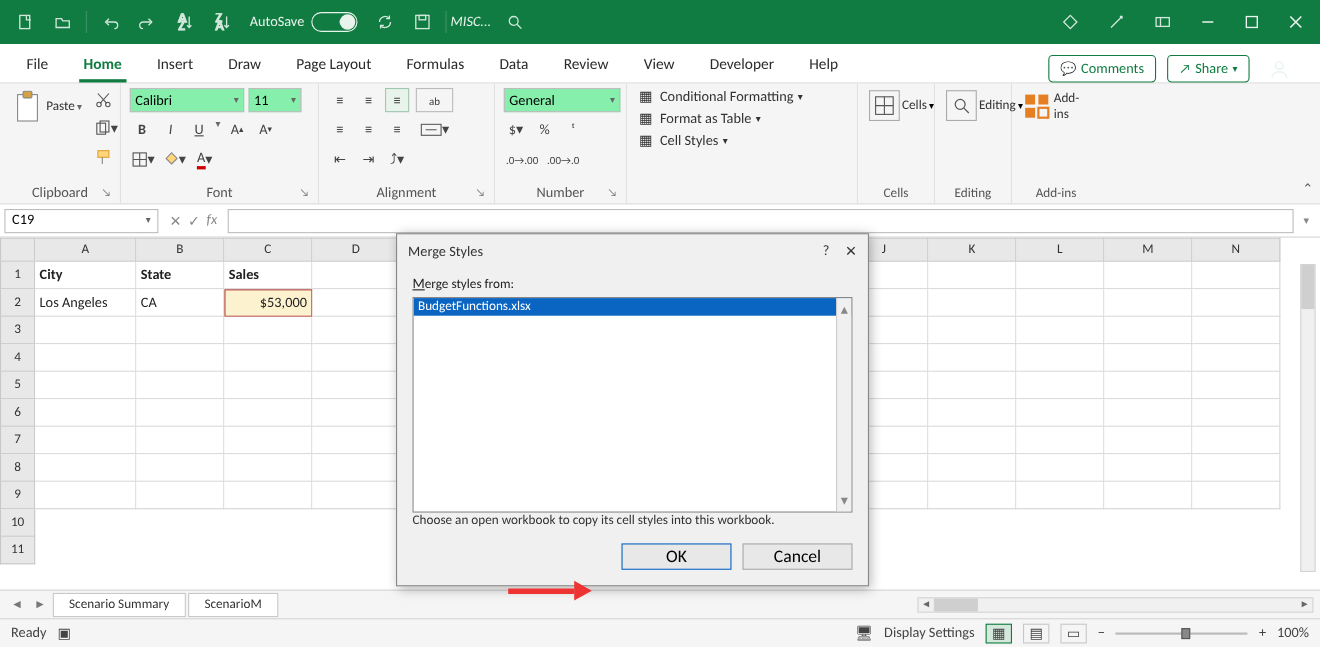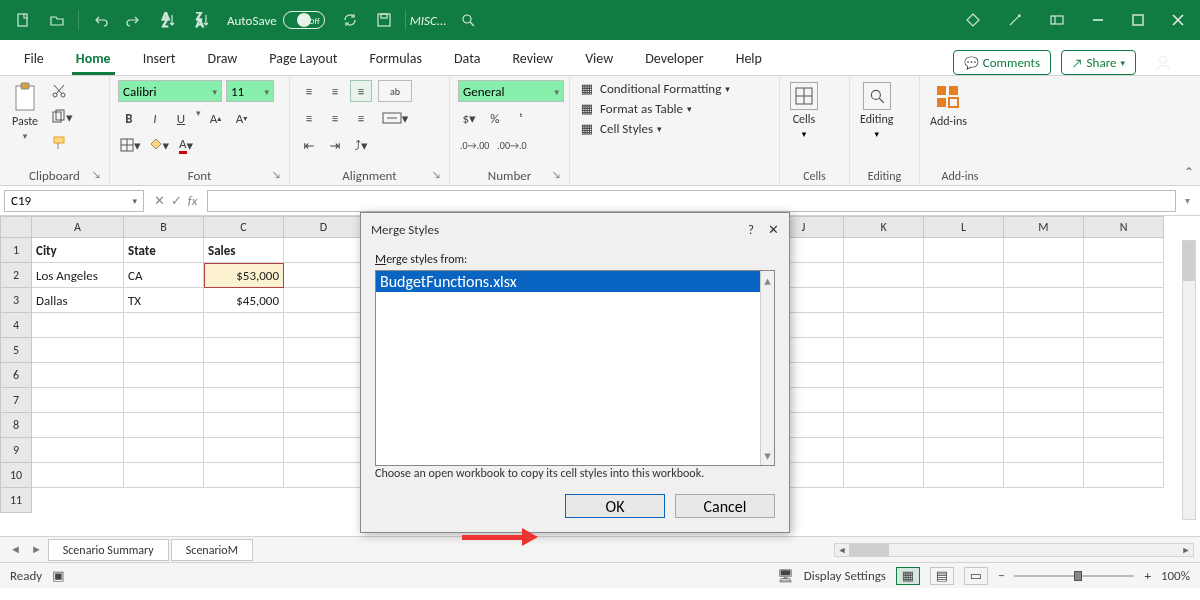--- a/index.html
+++ b/index.html
@@ -3,41 +3,41 @@
 <meta charset="utf-8">
 <style>
 *{box-sizing:border-box;margin:0;padding:0;font-family:"Segoe UI",Calibri,Arial,sans-serif;font-size:13px;}
 body{background:#fff;width:1200px;height:600px;overflow:hidden;position:relative;user-select:none;}
 
 .titlebar{background:#107c41;height:40px;display:flex;align-items:center;padding:0 6px;color:#e8f3ec;}
 .tb-ico{width:22px;height:22px;margin:0 6px;display:flex;align-items:center;justify-content:center;opacity:.9;}
 .tb-ico svg{stroke:#e8f3ec;fill:none;stroke-width:1.2;}
 .tb-sep{width:1px;height:20px;background:#3a9468;margin:0 4px;}
 .autosave{display:flex;align-items:center;gap:6px;margin:0 8px;font-size:12px;}
-.autosave .pill{width:42px;height:18px;border:1px solid #e8f3ec;border-radius:10px;display:flex;align-items:center;justify-content:center;position:relative;}
+.autosave .pill{width:42px;height:18px;border:1px solid #e8f3ec;border-radius:10px;display:flex;align-items:center;justify-content:flex-end;position:relative;}
 .autosave .pill .dot{width:14px;height:14px;border-radius:50%;background:#e8f3ec;margin:1px;}
 .autosave .pill .off{font-size:9px;position:absolute;right:4px;}
 .tb-title{font-size:13px;font-style:italic;}
 .tb-search{margin:0 auto 0 10px;}
 .tb-right{display:flex;align-items:center;gap:8px;margin-left:auto;}
 .win-btn{width:32px;height:24px;display:flex;align-items:center;justify-content:center;}
 
 .ribtabs{height:36px;background:#fff;border-bottom:1px solid #d4d4d4;display:flex;align-items:flex-end;padding:0 20px;gap:24px;}
 .ribtabs .tab{padding:0 4px 8px;color:#2b2b2b;font-size:14px;cursor:pointer;}
 .ribtabs .tab.active{color:#107c41;font-weight:600;border-bottom:3px solid #107c41;padding-bottom:5px;}
 .ribtabs .btns{margin-left:auto;display:flex;gap:10px;align-items:center;}
 .pillbtn{border:1px solid #107c41;color:#107c41;border-radius:4px;padding:4px 10px;font-size:13px;display:flex;align-items:center;gap:4px;}
 .pillbtn .ico{font-size:12px;}
 
 .ribbon{background:#f5f5f5;border-bottom:1px solid #d4d4d4;height:110px;display:flex;position:relative;}
 .group{border-right:1px solid #e1e1e1;padding:4px 8px 2px;display:flex;flex-direction:column;}
 .group .gbody{flex:1;display:flex;align-items:flex-start;gap:6px;}
 .group .glabel{text-align:center;font-size:12px;color:#555;padding-top:2px;position:relative;}
 .group .glabel .launcher{position:absolute;right:0;top:2px;font-size:10px;color:#777;}
-.bigbtn{display:flex;flex-direction:column;align-items:center;gap:2px;padding:2px;}
+.bigbtn{display:flex;flex-direction:row;align-items:center;gap:2px;padding:2px;}
 .bigbtn .bi{width:30px;height:30px;display:flex;align-items:center;justify-content:center;}
 .bigbtn .bl{font-size:12px;color:#333;}
 .smcol{display:flex;flex-direction:column;gap:4px;align-items:flex-start;}
 .smrow{display:flex;gap:4px;}
 .smbtn{min-width:22px;height:22px;display:flex;align-items:center;justify-content:center;font-size:13px;color:#444;padding:0 2px;}
 .smbtn.sel{border:1px solid #a0c7b0;background:#e8f3ec;}
 .combo{height:22px;border:1px solid #bdbdbd;background:#86efac;display:flex;align-items:center;padding:0 4px;font-size:12px;}
 .combo .arrow{margin-left:auto;font-size:9px;color:#666;}
 .stylesrow{display:flex;flex-direction:column;gap:4px;}
 .styleln{display:flex;align-items:center;gap:4px;font-size:13px;color:#333;white-space:nowrap;}
@@ -84,21 +84,21 @@
 .zslider .track .knob{position:absolute;left:50%;top:-4px;width:8px;height:10px;background:#888;border:1px solid #555;}
 
 .dialog{position:absolute;left:360px;top:212px;width:430px;background:#f0f0f0;border:1px solid #888;box-shadow:2px 2px 10px rgba(0,0,0,.3);}
 .dlg-title{height:32px;display:flex;align-items:center;padding:0 10px;}
 .dlg-title .t{font-size:13px;color:#333;}
 .dlg-title .r{margin-left:auto;display:flex;gap:14px;color:#333;font-size:14px;}
 .dlg-body{padding:6px 14px 14px;}
 .dlg-body .lbl{font-size:12px;color:#222;margin-bottom:4px;}
 .dlg-body .lbl u{text-decoration:underline;}
 .listbox{width:100%;height:196px;background:#fff;border:1px solid #888;overflow:auto;position:relative;}
-.listbox .item{background:#0a64c2;color:#fff;padding:1px 4px;font-size:16px;}
+.listbox .item{background:#0a64c2;color:#fff;padding:1px 4px;font-size:12px;}
 .listbox .lsbar{position:absolute;right:0;top:0;width:14px;height:100%;background:#f0f0f0;border-left:1px solid #ccc;display:flex;flex-direction:column;justify-content:space-between;align-items:center;color:#888;font-size:9px;padding:2px 0;}
 .dlg-body .hint{font-size:12px;color:#333;}
 .dlg-btns{display:flex;justify-content:flex-end;gap:10px;margin-top:14px;}
 .dlg-btn{width:100px;height:24px;background:#e8e8e8;border:1px solid #a8a8a8;font-size:16px;display:flex;align-items:center;justify-content:center;}
 .dlg-btn.primary{border:1.5px solid #0a64c2;}
 .arrow-anno{position:absolute;left:462px;top:528px;display:flex;align-items:center;}
 .arrow-anno .shaft{width:60px;height:5px;background:#e33;}
 .arrow-anno .head{width:0;height:0;border-left:16px solid #e33;border-top:9px solid transparent;border-bottom:9px solid transparent;}
 </style>
 </head>
@@ -506,36 +506,20 @@
         <div class="cell"></div>
         <div class="cell"></div>
         <div class="cell"></div>
         <div class="cell"></div>
         <div class="cell"></div>
         <div class="cell"></div>
         <div class="cell"></div>
         <div class="cell"></div>
     </div>
     <div class="row">
-      <div class="cell wide">Dallas</div>
-      <div class="cell">TX</div>
-      <div class="cell r">$45,000</div>
-      <div class="cell"></div>
-        <div class="cell"></div>
-        <div class="cell"></div>
-        <div class="cell"></div>
-        <div class="cell"></div>
-        <div class="cell"></div>
-        <div class="cell"></div>
-        <div class="cell"></div>
-        <div class="cell"></div>
-        <div class="cell"></div>
-        <div class="cell"></div>
-    </div>
-    <div class="row">
         <div class="cell wide"></div>
         <div class="cell"></div>
         <div class="cell"></div>
         <div class="cell"></div>
         <div class="cell"></div>
         <div class="cell"></div>
         <div class="cell"></div>
         <div class="cell"></div>
         <div class="cell"></div>
         <div class="cell"></div>

